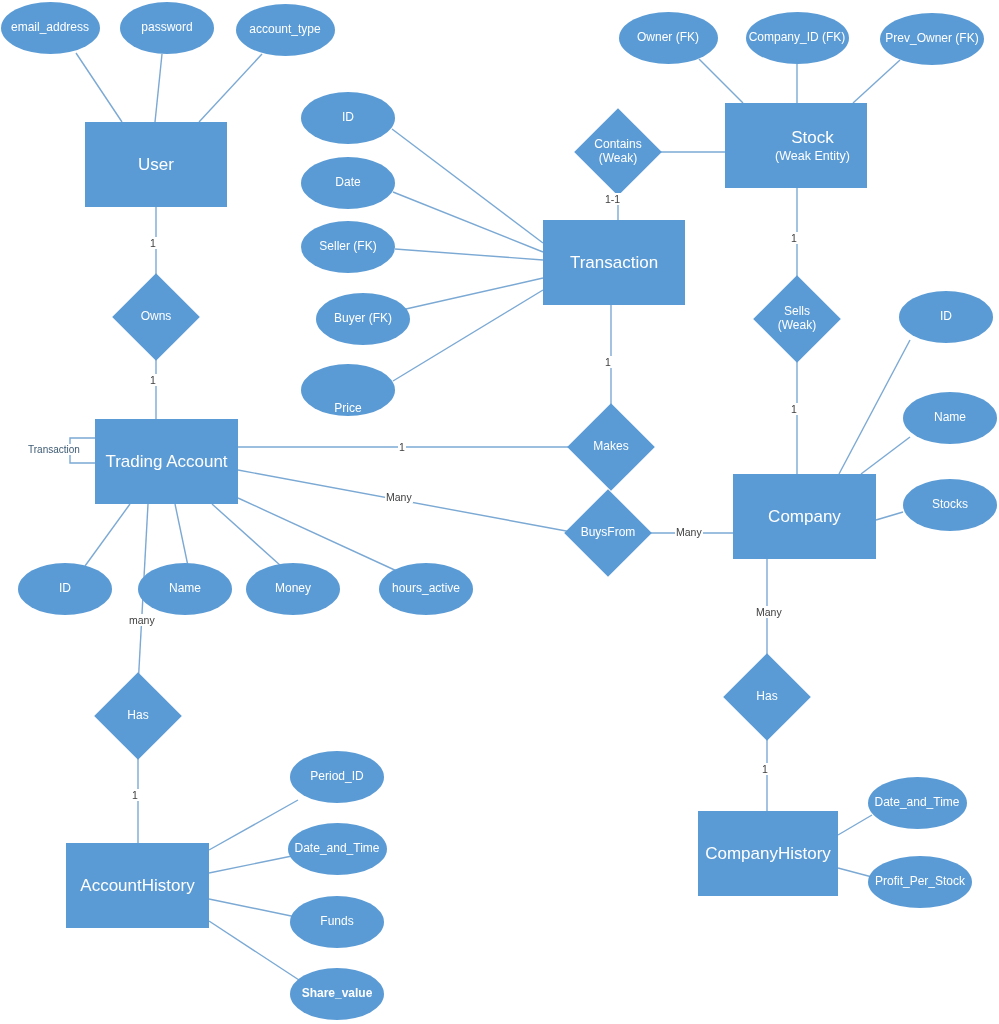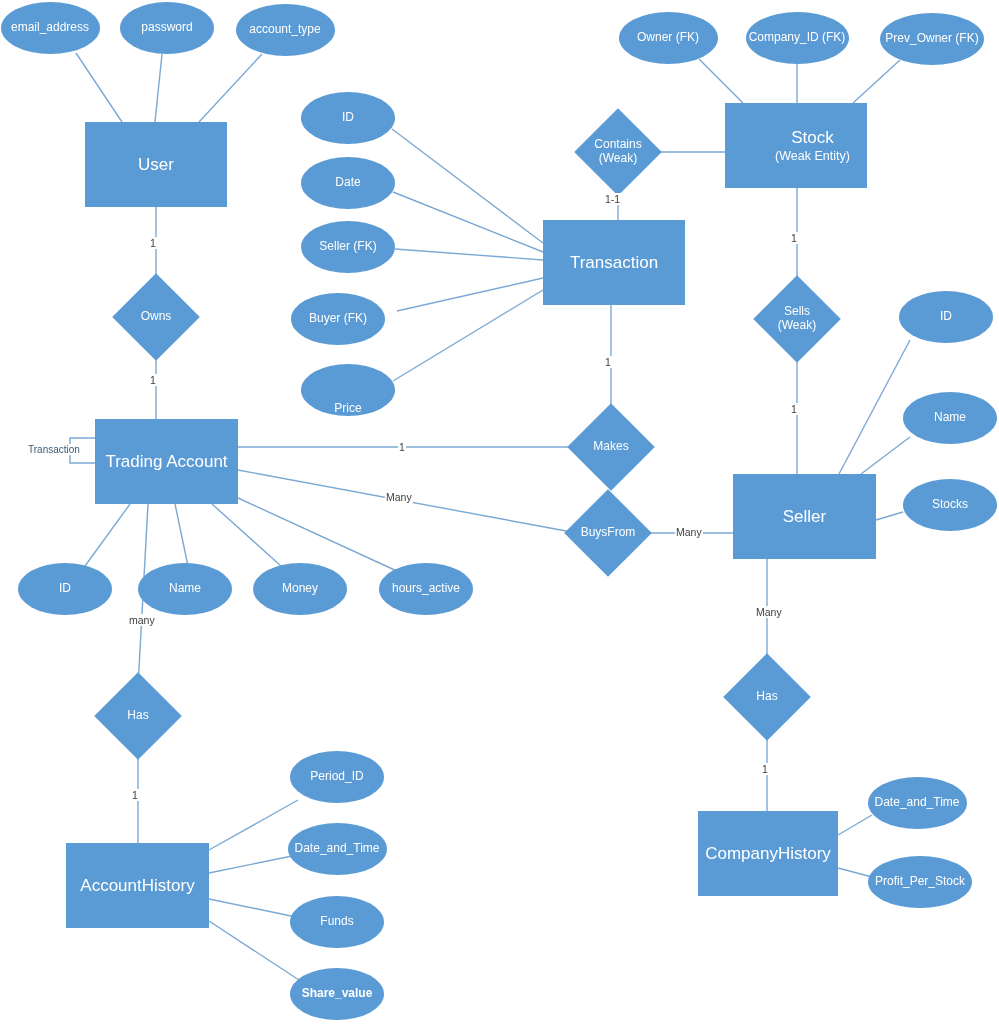--- a/index.html
+++ b/index.html
@@ -143,21 +143,21 @@
         <div>Stock</div>
         <div class="sub">(Weak Entity)</div>
       </div>
       <div class="node entity" style="left: 543px; top: 220px; width: 142px; height: 85px;">
         <div>Transaction</div>
       </div>
       <div class="node entity" style="left: 95px; top: 419px; width: 143px; height: 85px;">
         <div>Trading Account</div>
       </div>
       <div class="node entity" style="left: 733px; top: 474px; width: 143px; height: 85px;">
-        <div>Seller</div>
+        <div>Company</div>
       </div>
       <div class="node entity" style="left: 66px; top: 843px; width: 143px; height: 85px;">
         <div>AccountHistory</div>
       </div>
       <div class="node entity" style="left: 698px; top: 811px; width: 140px; height: 85px;">
         <div>CompanyHistory</div>
       </div>
     </div>
   <div id="nodes-attributes">
       <div class="node attribute" style="left: 0.5px; top: 2px; width: 99px; height: 52px;">
@@ -180,33 +180,33 @@
       </div>
       <div class="node attribute" style="left: 301px; top: 92px; width: 94px; height: 52px;">
         <span>ID</span>
       </div>
       <div class="node attribute" style="left: 301px; top: 157px; width: 94px; height: 52px;">
         <span>Date</span>
       </div>
       <div class="node attribute" style="left: 301px; top: 221px; width: 94px; height: 52px;">
         <span>Seller (FK)</span>
       </div>
-      <div class="node attribute" style="left: 291px; top: 293px; width: 94px; height: 52px;">
+      <div class="node attribute" style="left: 316px; top: 293px; width: 94px; height: 52px;">
         <span>Buyer (FK)</span>
       </div>
       <div class="node attribute" style="left: 301px; top: 364px; width: 94px; height: 52px; justify-content: flex-end;">
         <span>Price</span>
       </div>
       <div class="node attribute" style="left: 18px; top: 563px; width: 94px; height: 52px;">
         <span>ID</span>
       </div>
       <div class="node attribute" style="left: 138px; top: 563px; width: 94px; height: 52px;">
         <span>Name</span>
       </div>
-      <div class="node attribute" style="left: 253px; top: 563px; width: 94px; height: 52px;">
+      <div class="node attribute" style="left: 246px; top: 563px; width: 94px; height: 52px;">
         <span>Money</span>
       </div>
       <div class="node attribute" style="left: 379px; top: 563px; width: 94px; height: 52px;">
         <span>hours_active</span>
       </div>
       <div class="node attribute" style="left: 899px; top: 291px; width: 94px; height: 52px;">
         <span>ID</span>
       </div>
       <div class="node attribute" style="left: 903px; top: 392px; width: 94px; height: 52px;">
         <span>Name</span>

